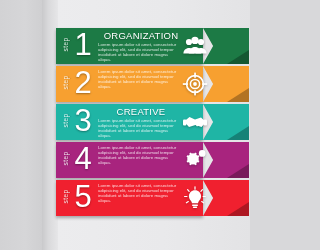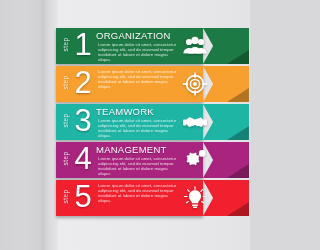--- a/index.html
+++ b/index.html
@@ -47,23 +47,24 @@
     text-align:center;text-shadow:0 1px 1px rgba(0,0,0,.22);
   }
   .stepnum{
     position:absolute;left:14px;top:-1px;width:26px;height:36px;
     font-size:31px;line-height:36px;font-weight:400;color:#ffffff;
     text-align:center;text-shadow:0 1px 2px rgba(0,0,0,.35);
   }
 
   .txtcol{position:absolute;left:40px;top:2px;width:84px;}
   .title{
-    font-size:9.5px;font-weight:400;color:#ffffff;text-align:left;
+    font-size:9.5px;font-weight:400;color:#ffffff;text-align:center;
     letter-spacing:.25px;line-height:11px;
     text-shadow:0 1px 1px rgba(0,0,0,.28);
+    margin-left:6px;
   }
   .desc{
     margin-top:1px;font-size:4.4px;line-height:5.1px;
     color:rgba(255,255,255,.80);text-align:left;padding:0 2px;
   }
 
   .icon{position:absolute;left:126px;top:6px;width:26px;height:24px;}
   .icon svg{display:block;width:26px;height:24px;
     filter:drop-shadow(0 1px 1px rgba(0,0,0,.25));}
 </style>
@@ -133,21 +134,21 @@
     <div class="body" style="background:#1FB5A5"></div>
     <div class="tail" style="background:#1FB5A5"></div>
     <div class="fold" style="background:#168277"></div>
 
     <div class="stepbox">
       <div class="steplbl">step</div>
       <div class="stepnum">3</div>
     </div>
 
     <div class="txtcol">
-      <div class="title">TEAMWORK</div>
+      <div class="title">CREATIVE</div>
       <div class="desc">Lorem ipsum dolor sit amet, consectetur adipisicing elit, sed do eiusmod tempor incididunt ut labore et dolore magna aliqua.</div>
     </div>
 
     <div class="icon">
       <svg viewBox="0 0 26 24">
         <path d="M2 11.5 L7.5 7 L13 9.5 L19 7.5 L24 12 L19.5 17 L13.5 15 L7 17 Z" fill="#ffffff"></path>
         <path d="M6.5 9.5 L11.5 12.5 L10 14.5 L5 11.5 Z" fill="#ffffff"></path>
         <path d="M13 14 L18 11 L20 13.5 L15 16.5 Z" fill="#ffffff"></path>
         <rect x="1" y="9.5" width="3.4" height="6" rx="1" fill="#ffffff"></rect>
         <rect x="21.6" y="9.5" width="3.4" height="6" rx="1" fill="#ffffff"></rect>
@@ -158,21 +159,20 @@
     <div class="body" style="background:#A8247E"></div>
     <div class="tail" style="background:#A8247E"></div>
     <div class="fold" style="background:#791a5b"></div>
 
     <div class="stepbox">
       <div class="steplbl">step</div>
       <div class="stepnum">4</div>
     </div>
 
     <div class="txtcol">
-      <div class="title">MANAGEMENT</div>
       <div class="desc">Lorem ipsum dolor sit amet, consectetur adipisicing elit, sed do eiusmod tempor incididunt ut labore et dolore magna aliqua.</div>
     </div>
 
     <div class="icon">
       <svg viewBox="0 0 26 24">
         <g fill="#ffffff">
           <path d="M11 5.2l1.3.3.9-1 1.5.9-.4 1.3 1 .9 1.3-.4.9 1.5-1 .9.3 1.3-.3 1.3 1 .9-.9 1.5-1.3-.4-1 .9.4 1.3-1.5.9-.9-1-1.3.3-1.3-.3-.9 1-1.5-.9.4-1.3-1-.9-1.3.4-.9-1.5 1-.9-.3-1.3.3-1.3-1-.9.9-1.5 1.3.4 1-.9-.4-1.3 1.5-.9.9 1z"></path>
         </g>
         <circle cx="11.6" cy="12.1" r="3.1" fill="none" stroke="#ffffff" stroke-width="0"></circle>
         <circle cx="11.6" cy="12.1" r="2.9" fill="#00000000"></circle>

